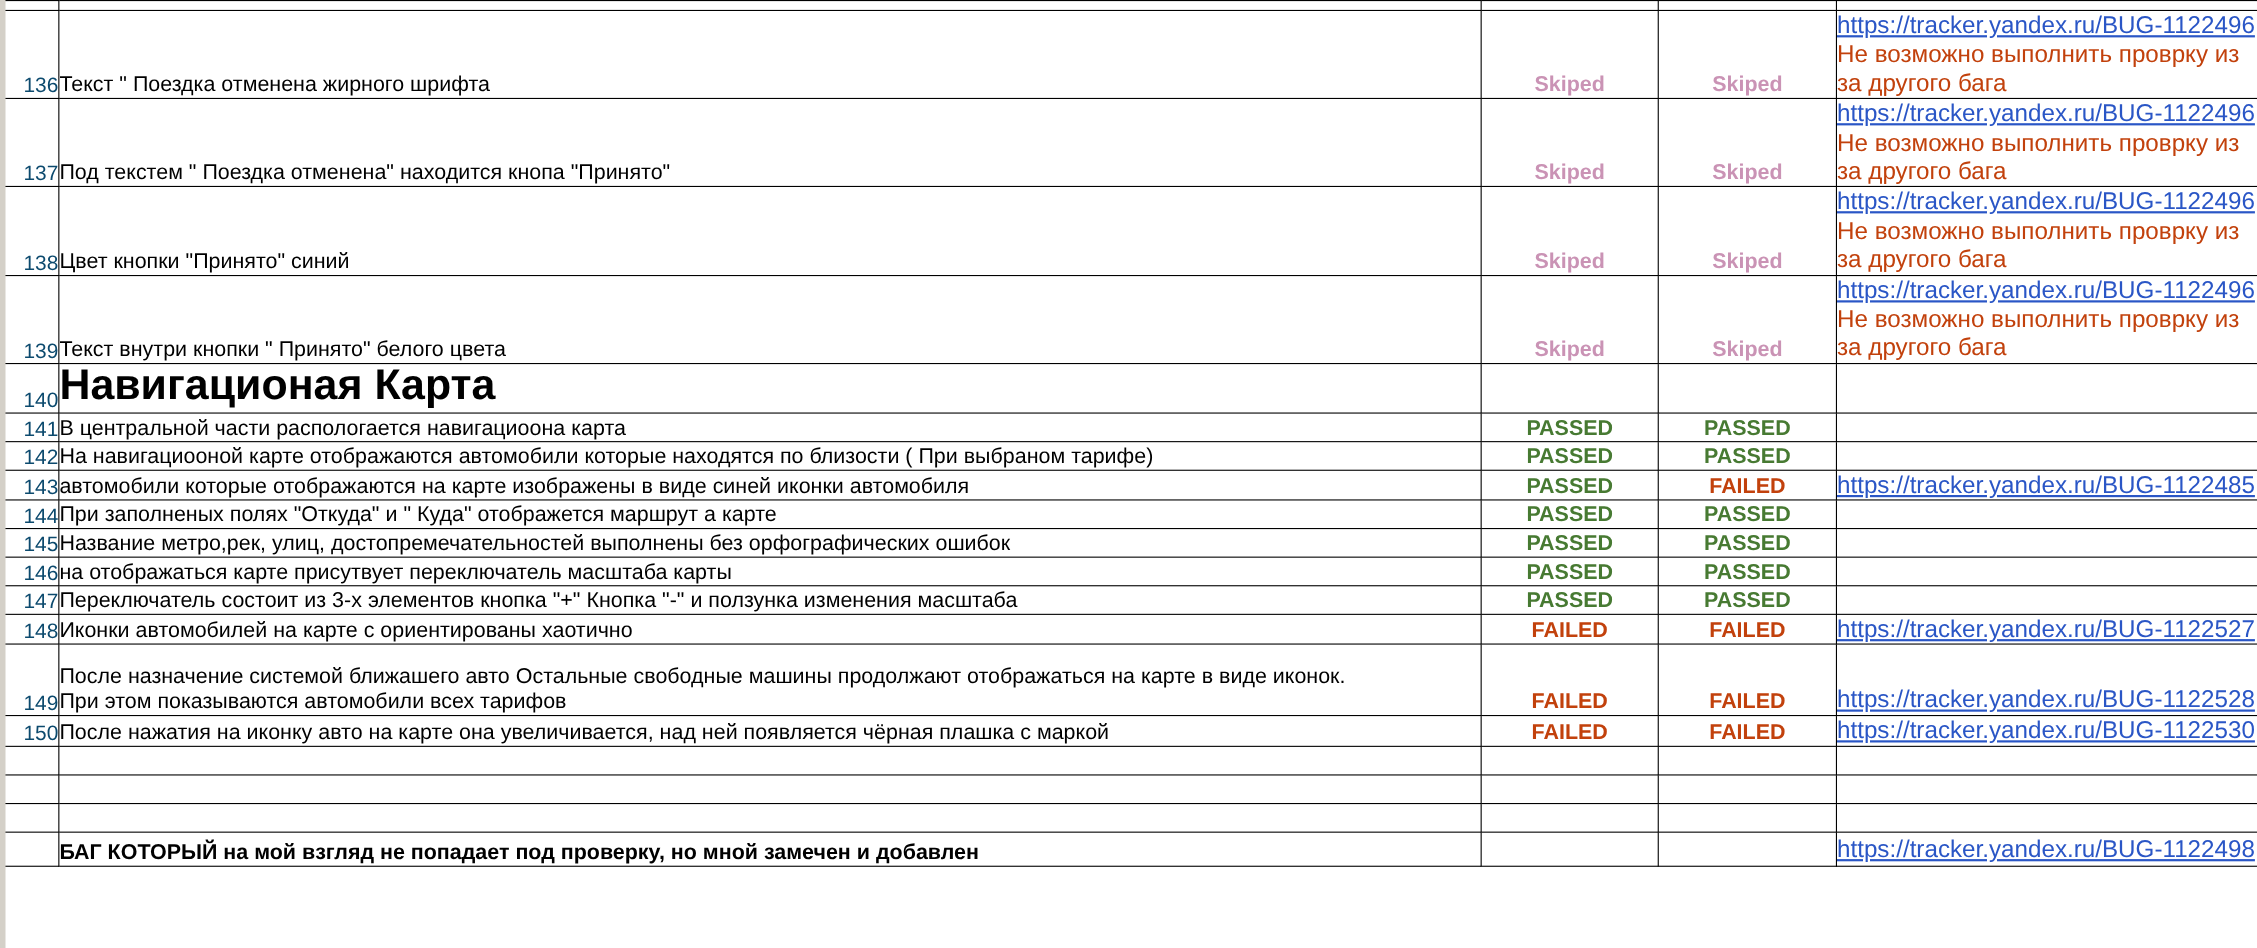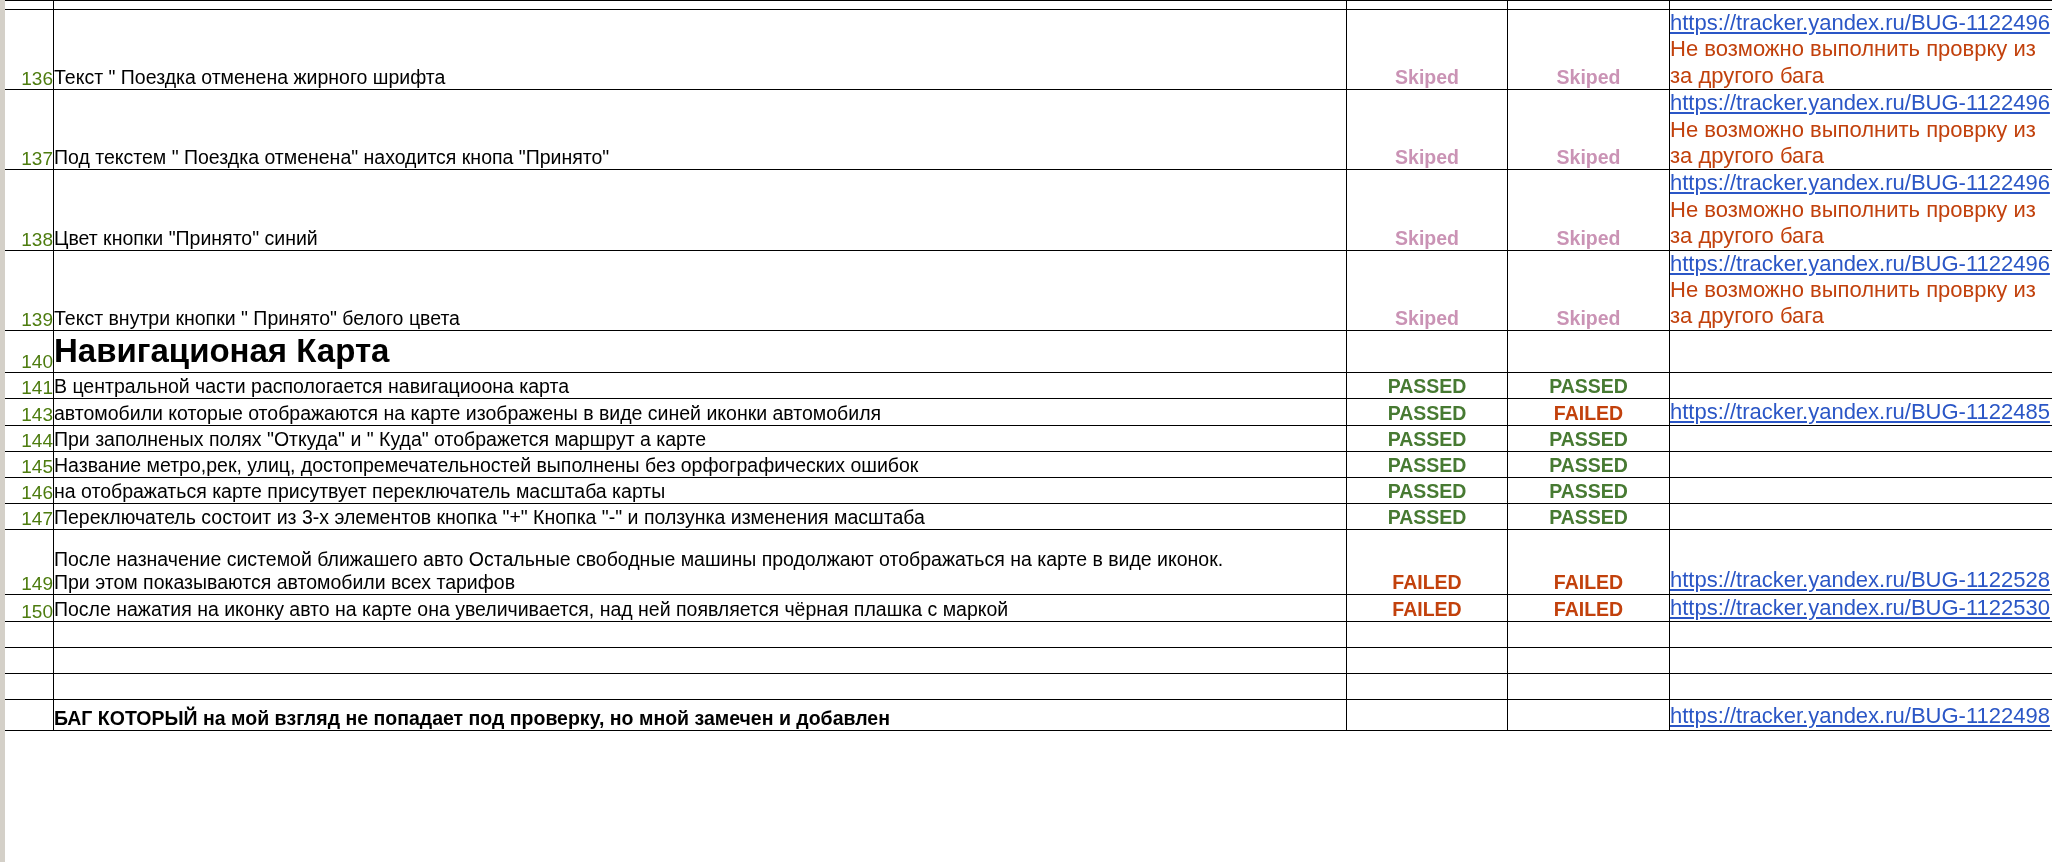--- a/index.html
+++ b/index.html
@@ -56,37 +56,37 @@
   col.c-res1   { width: 161px; }
   col.c-res2   { width: 162px; }
   col.c-bug    { width: 383px; }
 
   td.num {
     text-align: right;
     vertical-align: top;
     font-size: 19px;
     line-height: 1.05;
     padding: 1px 5px 0 0;
-    color: #4d7c0f;
+    color: #0c4a6e;
     background: #ffffff;
     white-space: nowrap;
   }
 
   td.desc {
     text-align: left;
     vertical-align: bottom;
     font-size: 19.5px;
     line-height: 1.18;
     padding: 0 2px 2px 6px;
     color: #000000;
     white-space: nowrap;
   }
 
   td.desc.section {
-    font-size: 33px;
+    font-size: 39px;
     font-weight: bold;
     line-height: 1.05;
     padding-bottom: 3px;
     letter-spacing: 0px;
     margin-top: 36px;
   }
 
   td.desc.bold {
     font-weight: bold;
     font-size: 19.5px;
@@ -220,20 +220,27 @@
       </tr>
 
       <tr style="height:26px">
         <td class="num">141</td>
         <td class="desc">В центральной части распологается навигациоона карта</td>
         <td class="res st-passed">PASSED</td>
         <td class="res st-passed">PASSED</td>
         <td class="bug"></td>
       </tr>
 
+      <tr style="height:26px">
+        <td class="num">142</td>
+        <td class="desc">На навигациооной карте отображаются автомобили которые находятся по близости ( При выбраном тарифе)</td>
+        <td class="res st-passed">PASSED</td>
+        <td class="res st-passed">PASSED</td>
+        <td class="bug"></td>
+      </tr>
 
       <tr style="height:26px">
         <td class="num">143</td>
         <td class="desc">автомобили которые отображаются на карте изображены в виде синей иконки автомобиля</td>
         <td class="res st-passed">PASSED</td>
         <td class="res st-failed">FAILED</td>
         <td class="bug">
           <span class="link">https://tracker.yandex.ru/BUG-1122485</span>
         </td>
       </tr>
@@ -263,20 +270,29 @@
       </tr>
 
       <tr style="height:26px">
         <td class="num">147</td>
         <td class="desc">Переключатель состоит из 3-х элементов кнопка "+" Кнопка "-" и ползунка изменения масштаба</td>
         <td class="res st-passed">PASSED</td>
         <td class="res st-passed">PASSED</td>
         <td class="bug"></td>
       </tr>
 
+      <tr style="height:26px">
+        <td class="num">148</td>
+        <td class="desc">Иконки автомобилей на карте с ориентированы хаотично</td>
+        <td class="res st-failed">FAILED</td>
+        <td class="res st-failed">FAILED</td>
+        <td class="bug">
+          <span class="link">https://tracker.yandex.ru/BUG-1122527</span>
+        </td>
+      </tr>
 
       <tr style="height:48px">
         <td class="num">149</td>
         <td class="desc wrapline" style="vertical-align:top;padding-top:18px">
           <span style="display:block;white-space:nowrap">После назначение системой ближашего авто Остальные свободные машины продолжают отображаться на карте в виде иконок.</span>
           <span style="display:block;white-space:nowrap">При этом показываются автомобили всех тарифов</span>
         </td>
         <td class="res st-failed">FAILED</td>
         <td class="res st-failed">FAILED</td>
         <td class="bug" style="vertical-align:bottom;padding-bottom:1px">

